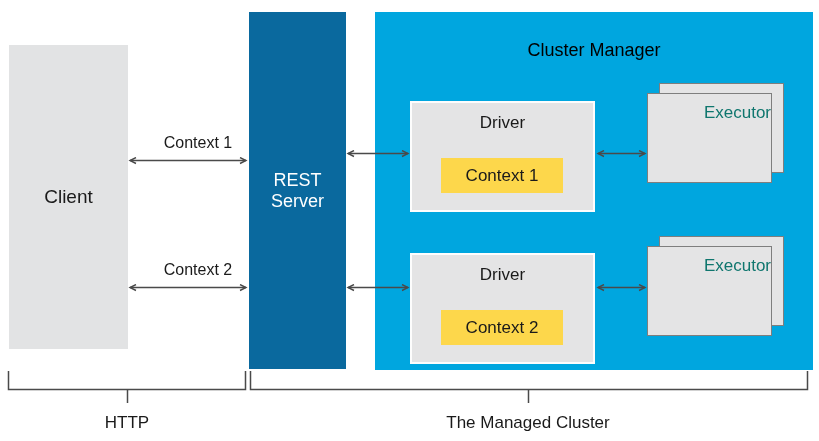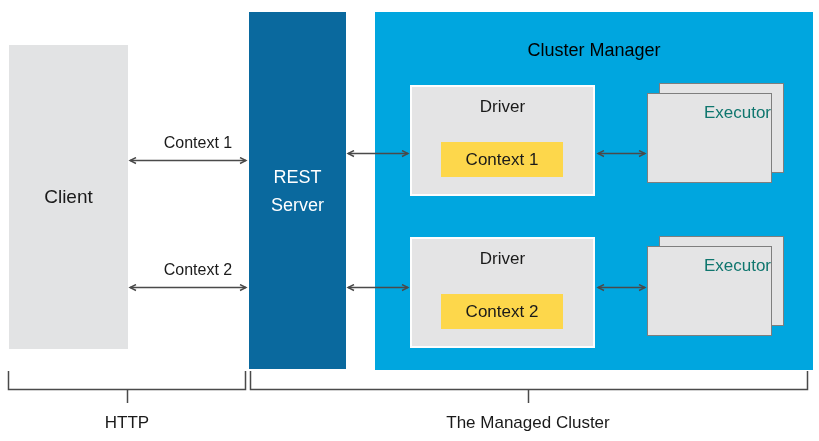--- a/index.html
+++ b/index.html
@@ -18,37 +18,38 @@
     left: 9px; top: 45px; width: 119px; height: 304px;
     background: #E2E3E4;
     display: flex; align-items: center; justify-content: center;
     font-size: 19px;
   }
   .rest-box {
     left: 249px; top: 12px; width: 97px; height: 357px;
     background: #0A699E;
     display: flex; align-items: center; justify-content: center;
     text-align: center;
-    color: #ffffff; font-size: 18px; line-height: 28px;
+    color: #ffffff; font-size: 18px; line-height: 21px;
   }
   .rest-box .rest-label { width: 70px; }
 
   .cluster-box {
     left: 375px; top: 12px; width: 438px; height: 358px;
     background: #00A6DF;
   }
   .cluster-title {
     position: absolute; left: 0; top: 28px; width: 100%;
     text-align: center; color: #000000; font-size: 18px;
   }
 
   .driver-box {
     left: 35px; width: 185px; height: 111px;
     background: #E4E4E5;
     border: 2px solid #FDFDFD;
+    margin-top: 16px;
   }
   .driver-box.row0 { top: 73px; }
   .driver-box.row1 { top: 225px; }
   .driver-label {
     position: absolute; left: 0; top: 10px; width: 100%;
     text-align: center; font-size: 17px; color: #1A1A1A;
   }
   .context-box {
     position: absolute; left: 29px; top: 55px; width: 122px; height: 35px;
     background: #FDD74B;

